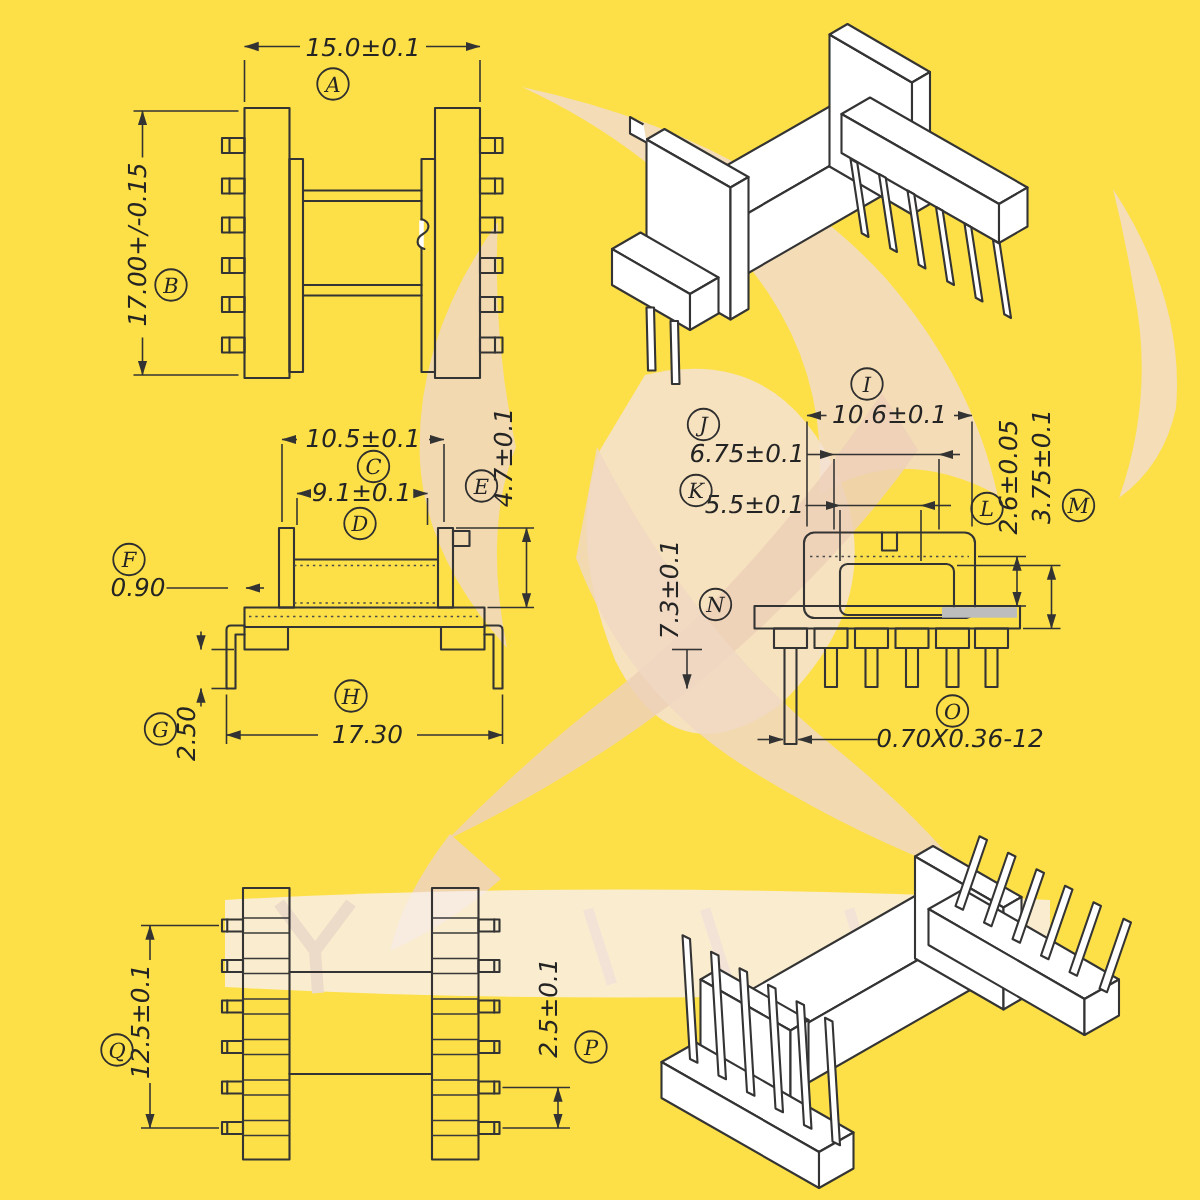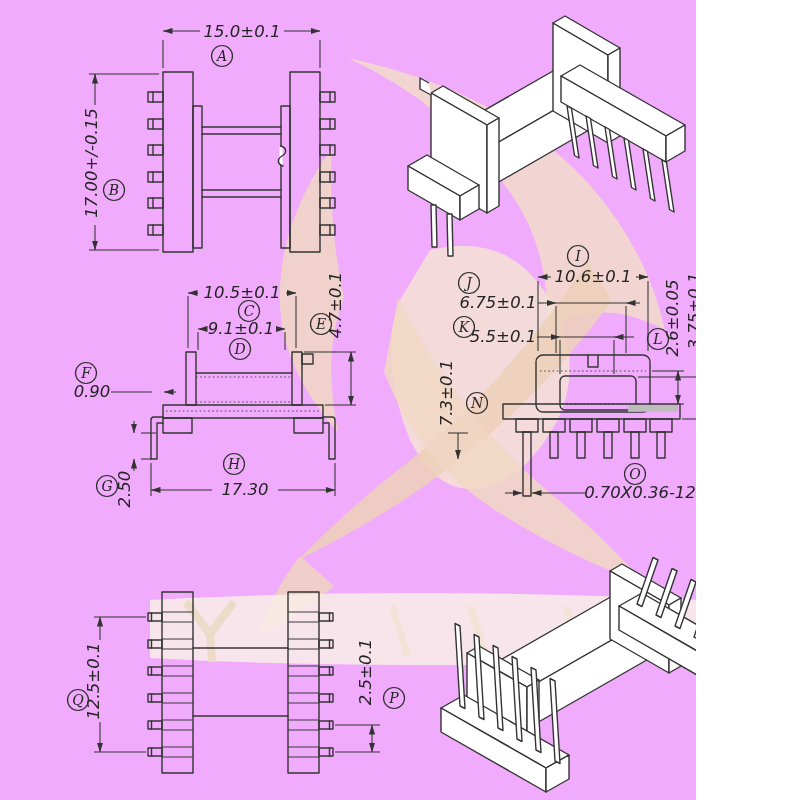--- a/index.html
+++ b/index.html
@@ -1,16 +1,16 @@
 <!DOCTYPE html>
 <html><head>
 <meta charset="utf-8">
 <style>
   html,body{margin:0;padding:0;background:#fff;}
-  #stage{position:relative;width:696px;height:800px;background:#f0abfc;overflow:hidden;
+  #stage{position:relative;width:800px;height:800px;background:#fde047;overflow:hidden;
          font-family:"DejaVu Sans",sans-serif;}
   svg{display:block}
   .part{fill:none;stroke:#343434;stroke-width:1.4;stroke-linejoin:round;stroke-linecap:round;}
   .partf{fill:#ffffff;stroke:#343434;stroke-width:1.4;stroke-linejoin:round;}
   .thin{fill:none;stroke:#3a3a3a;stroke-width:1;}
   .dot{fill:none;stroke:#4a4a4a;stroke-width:1;stroke-dasharray:1.6 2.6;}
   .dim{fill:none;stroke:#333;stroke-width:1.05;}
   .dtx{font-family:"DejaVu Sans",sans-serif;font-style:italic;font-size:16.5px;fill:#242424;}
   .ltx{font-family:"DejaVu Serif",serif;font-style:italic;font-size:14px;fill:#242424;}
   .lblc{fill:#fff;fill-opacity:0;stroke:#2f2f2f;stroke-width:1.2;}

